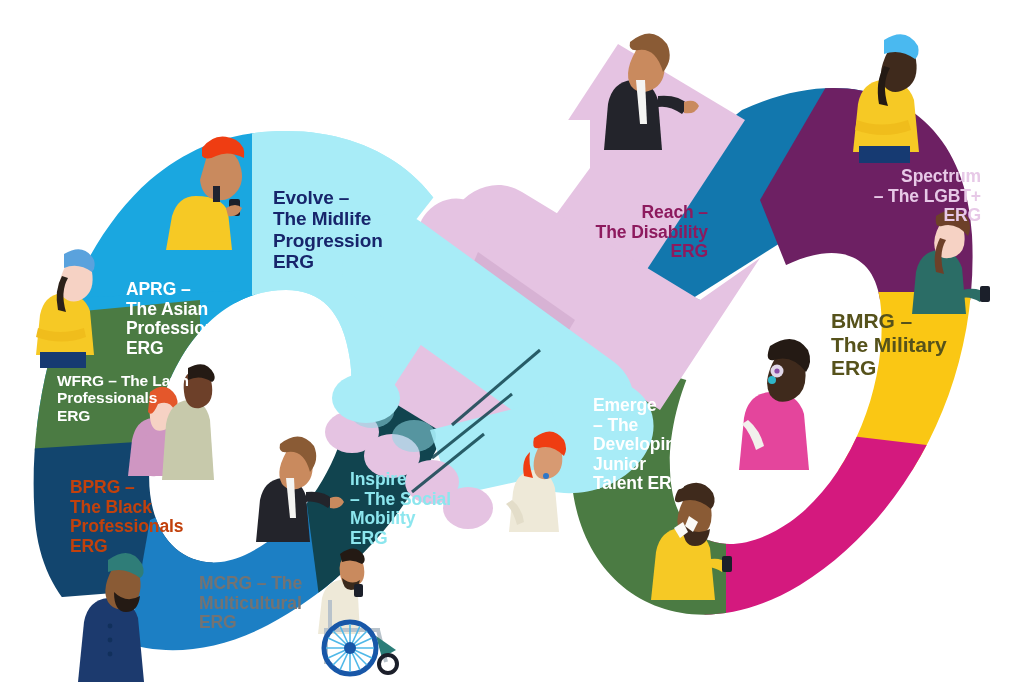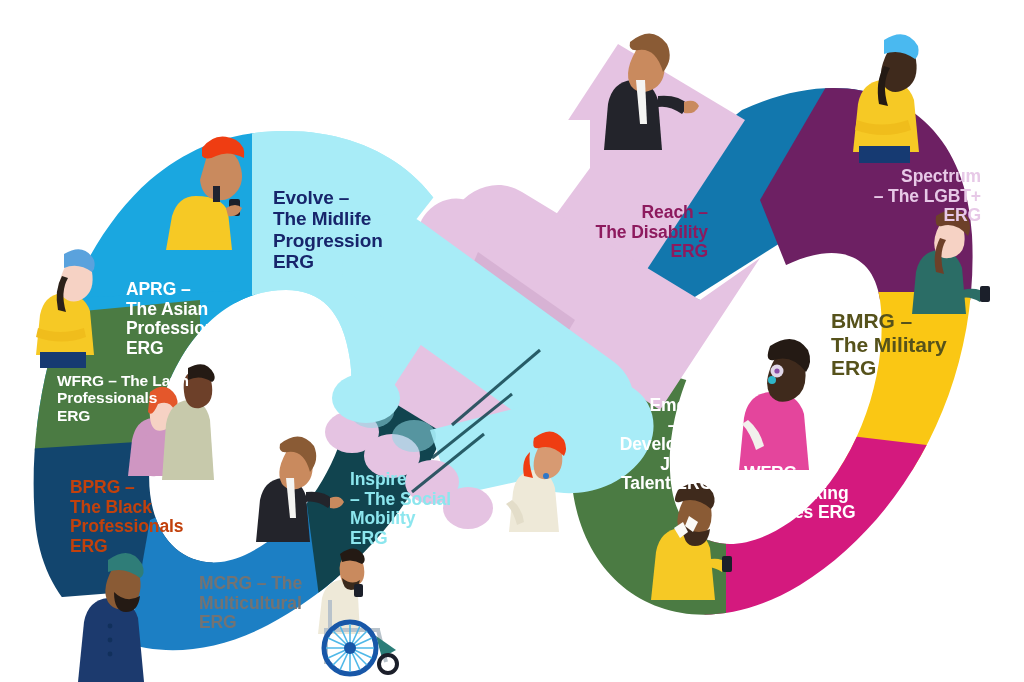--- a/index.html
+++ b/index.html
@@ -312,23 +312,20 @@
 
 
   <div class="lbl" style="left:831px;top:167px;width:150px;font-size:17.5px;color:#e7c9e7;text-align:right;">Spectrum
 – The LGBT+
 ERG</div>
 
   <div class="lbl" style="left:831px;top:309px;width:150px;font-size:21px;color:#56521b;">BMRG –
 The Military
 ERG</div>
 
-  <div class="lbl" style="left:744px;top:464px;width:160px;font-size:17.5px;color:#ffffff;">WFRG –
-The Working
-Families ERG</div>
-
-  <div class="lbl" style="left:593px;top:396px;width:120px;font-size:17.5px;color:#ffffff;text-align:right;">Emerge
+
+  <div class="lbl" style="left:593px;top:396px;width:120px;font-size:17.5px;color:#ffffff;">Emerge
 – The
 Developing
 Junior
 Talent ERG</div>
 
 </div>
 
 </body></html>

